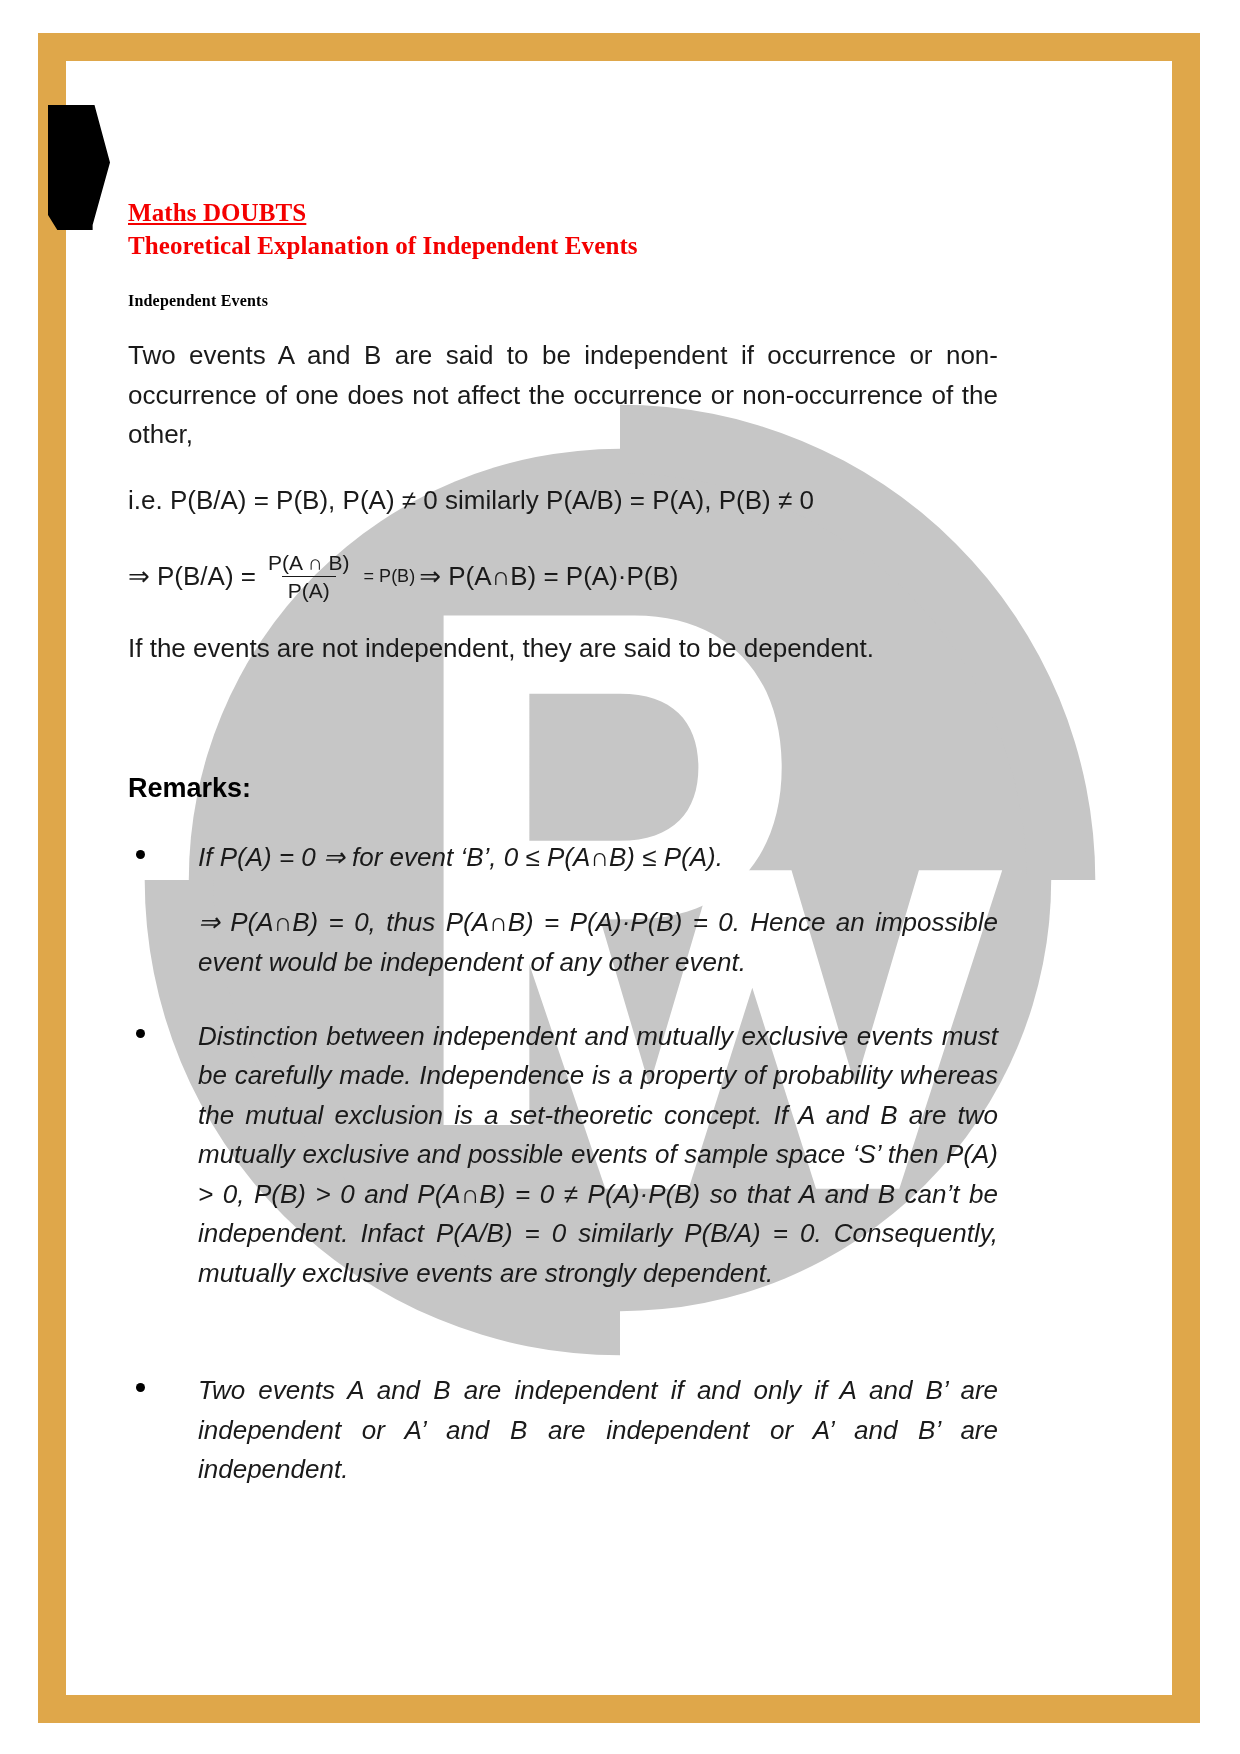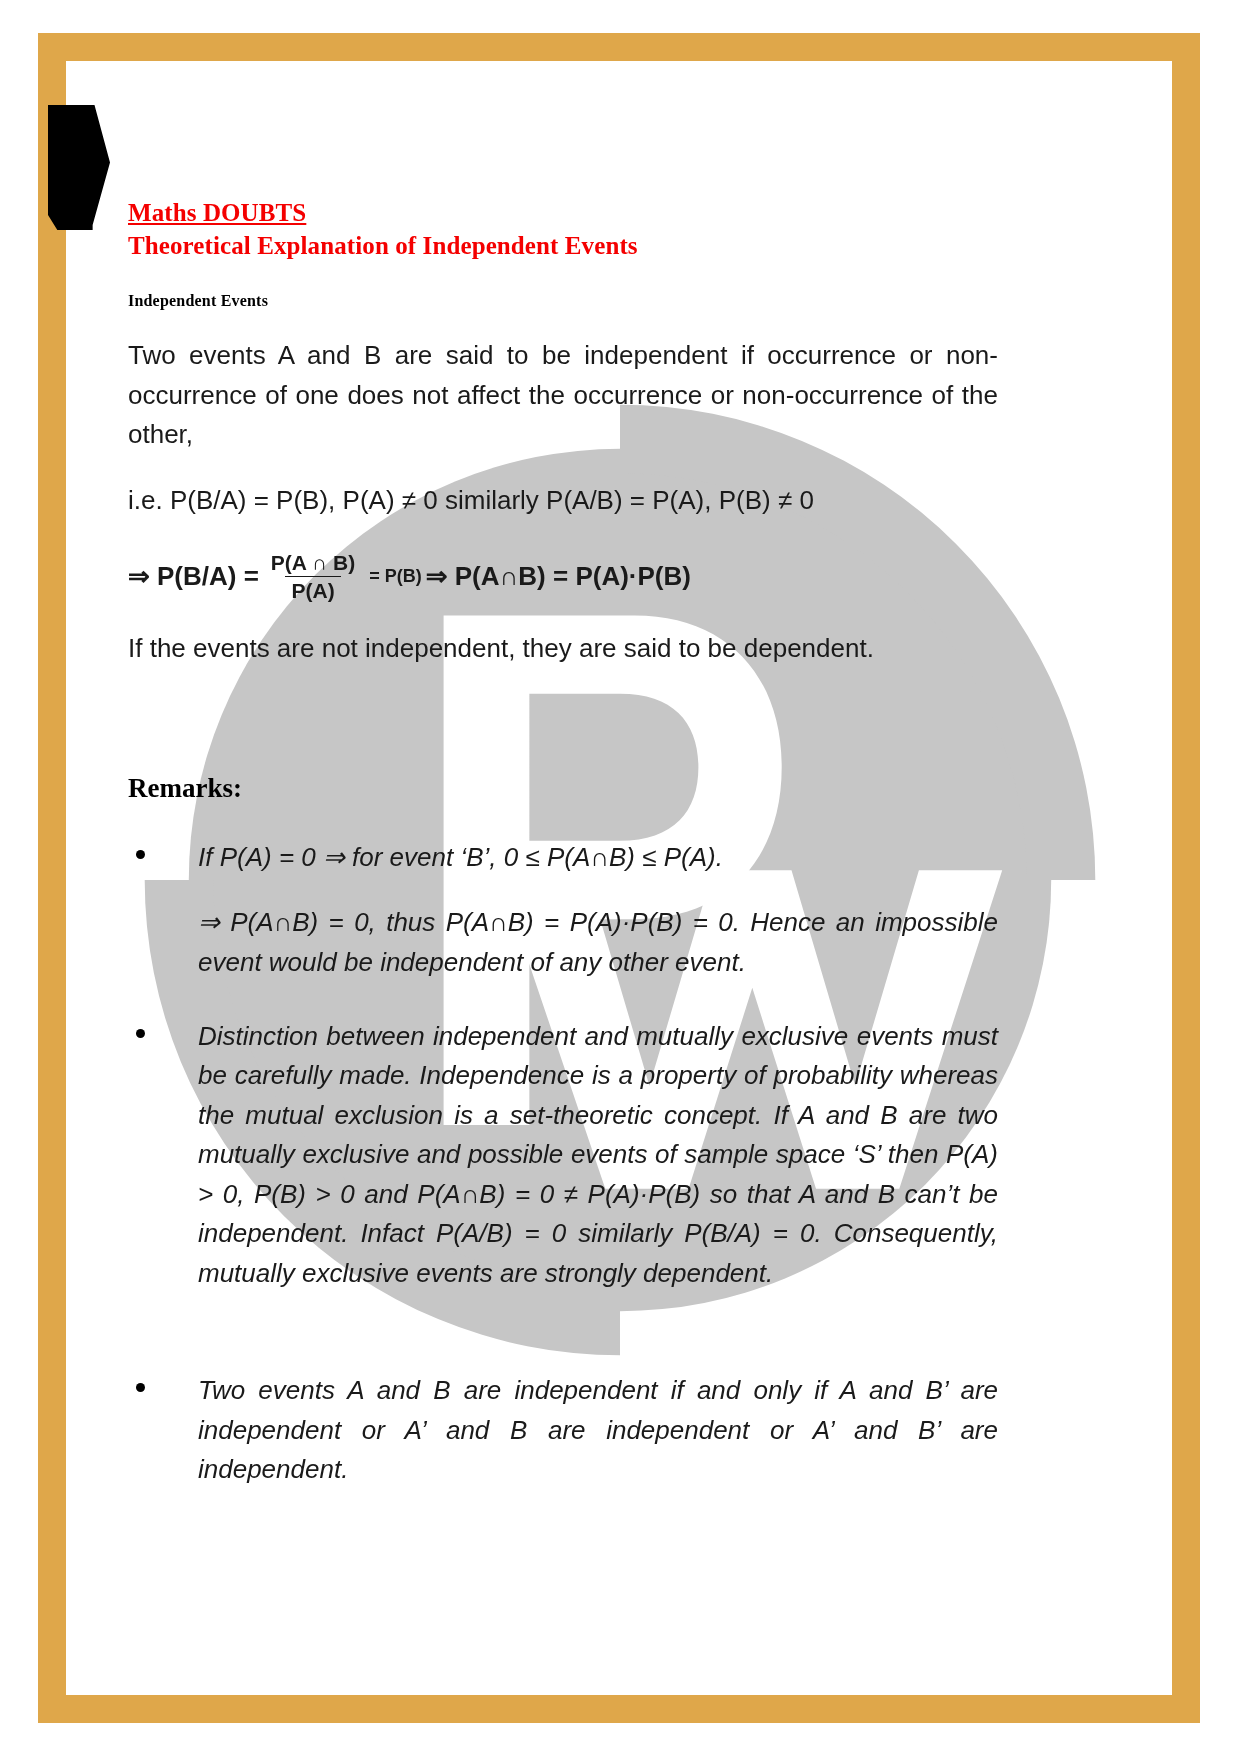--- a/index.html
+++ b/index.html
@@ -94,21 +94,20 @@
   .eq-line {
     font-family: "Liberation Sans Narrow", "Liberation Sans", sans-serif;
     font-stretch: condensed;
     font-size: 26px;
     color: #1a1a1a;
     margin-top: 30px;
     display: flex;
     align-items: center;
     flex-wrap: wrap;
     line-height: 1.2;
-    font-weight: bold;
   }
   .frac {
     display: inline-flex;
     flex-direction: column;
     align-items: center;
     vertical-align: middle;
     margin: 0 6px;
     font-size: 21px;
     text-align: center;
   }
@@ -117,21 +116,21 @@
     padding: 1px 6px 0 6px;
     border-top: 1.6px solid #1a1a1a;
   }
   .eq-small {
     font-size: 18px;
     margin-left: 2px;
     margin-right: 4px;
   }
 
   .remarks-head {
-    font-family: Liberation Serif, serif;
+    font-family: Liberation Sans, sans-serif;
     font-stretch: condensed;
     font-weight: bold;
     font-size: 27px;
     color: #000000;
     margin-top: 104px;
   }
 
   ul.remark-list {
     list-style: none;
     margin: 0;

